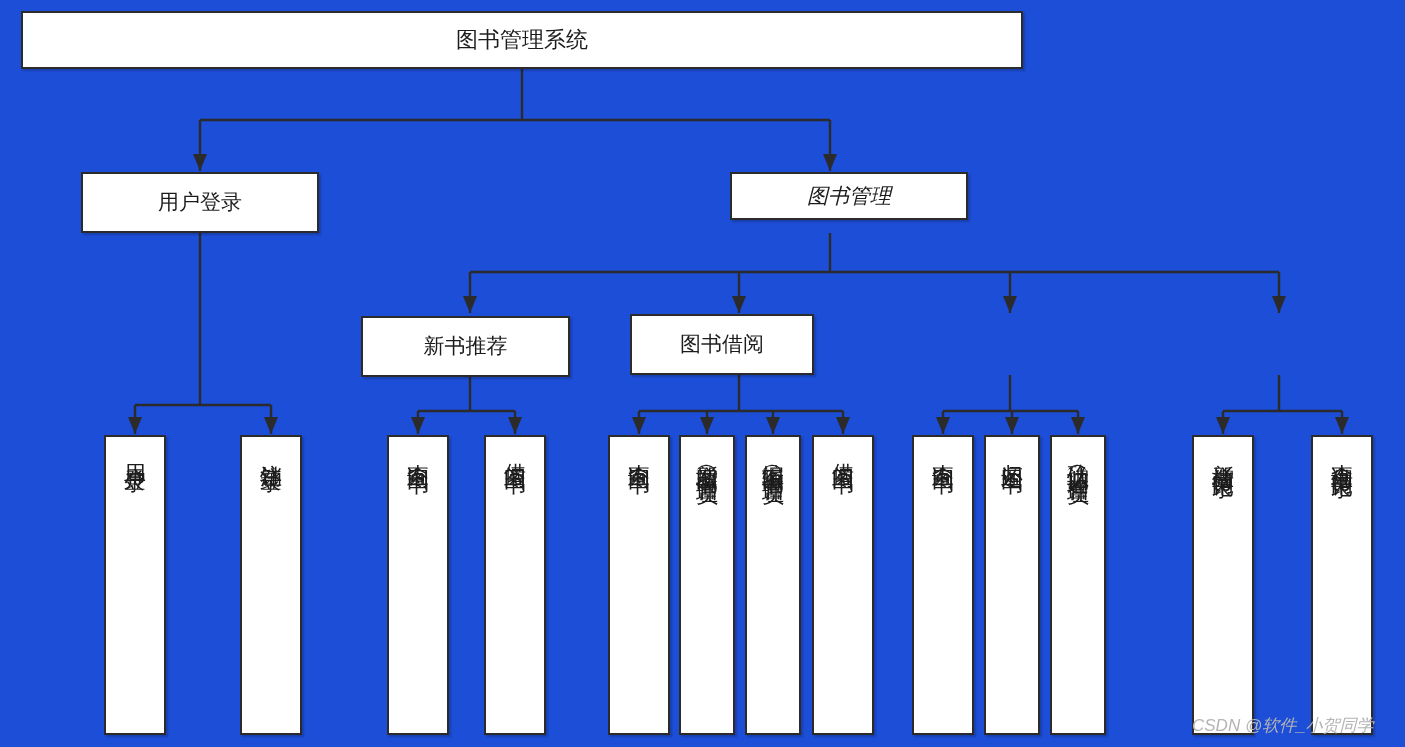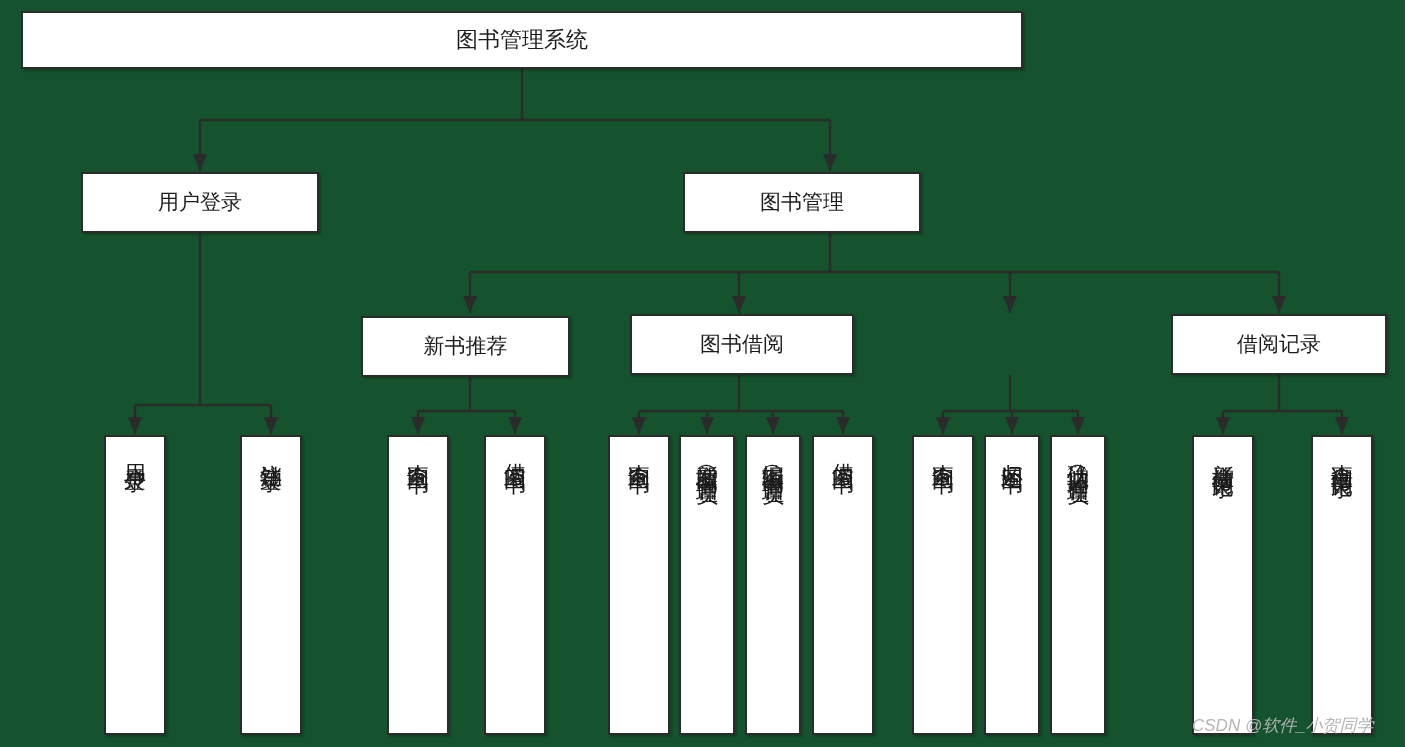--- a/index.html
+++ b/index.html
@@ -8,21 +8,21 @@
     padding: 0;
     background: #ffffff;
   }
   body {
     font-family: "Liberation Sans", "DejaVu Sans", sans-serif;
   }
   #canvas {
     position: relative;
     width: 1405px;
     height: 747px;
-    background: #14532d;
+    background: #1d4ed8;
     overflow: hidden;
   }
   #edges {
     position: absolute;
     left: 0;
     top: 0;
     width: 1405px;
     height: 747px;
     pointer-events: none;
   }
@@ -130,32 +130,29 @@
       <path d="M 1335 417 L 1349 417 L 1342 434 Z" fill="#2b2b2b"></path>
     </svg>
 
   <div class="node root horizontal" id="n-root" style="left: 21px; top: 11px; width: 1002px; height: 58px;">
     <span class="node-label">图书管理系统</span>
   </div>
 
   <div class="node horizontal" id="n-user-login" style="left: 81px; top: 172px; width: 238px; height: 61px;">
     <span class="node-label">用户登录</span>
   </div>
-  <div class="node horizontal" id="n-book-manage" style="left: 683px; top: 172px; width: 238px; height: 61px;">
+  <div class="node horizontal" id="n-book-manage" style="left: 730px; top: 172px; width: 238px; height: 48px; font-style: italic;">
     <span class="node-label">图书管理</span>
   </div>
 
   <div class="node horizontal" id="n-new-book-rec" style="left: 361px; top: 316px; width: 209px; height: 61px;">
     <span class="node-label">新书推荐</span>
   </div>
-  <div class="node horizontal" id="n-book-borrow" style="left: 630px; top: 314px; width: 224px; height: 61px;">
+  <div class="node horizontal" id="n-book-borrow" style="left: 630px; top: 314px; width: 184px; height: 61px;">
     <span class="node-label">图书借阅</span>
-  </div>
-  <div class="node horizontal" id="n-borrow-record" style="left: 1171px; top: 314px; width: 216px; height: 61px;">
-    <span class="node-label">借阅记录</span>
   </div>
 
   <div class="node vertical" id="n-leaf-user-login" style="left: 104px; top: 435px; width: 62px; height: 300px;">
     <span class="node-label">用户登录</span>
   </div>
   <div class="node vertical" id="n-leaf-logout" style="left: 240px; top: 435px; width: 62px; height: 300px;">
     <span class="node-label">注销登录</span>
   </div>
   <div class="node vertical" id="n-leaf-query-book-1" style="left: 387px; top: 435px; width: 62px; height: 300px;">
     <span class="node-label">查询图书</span>

